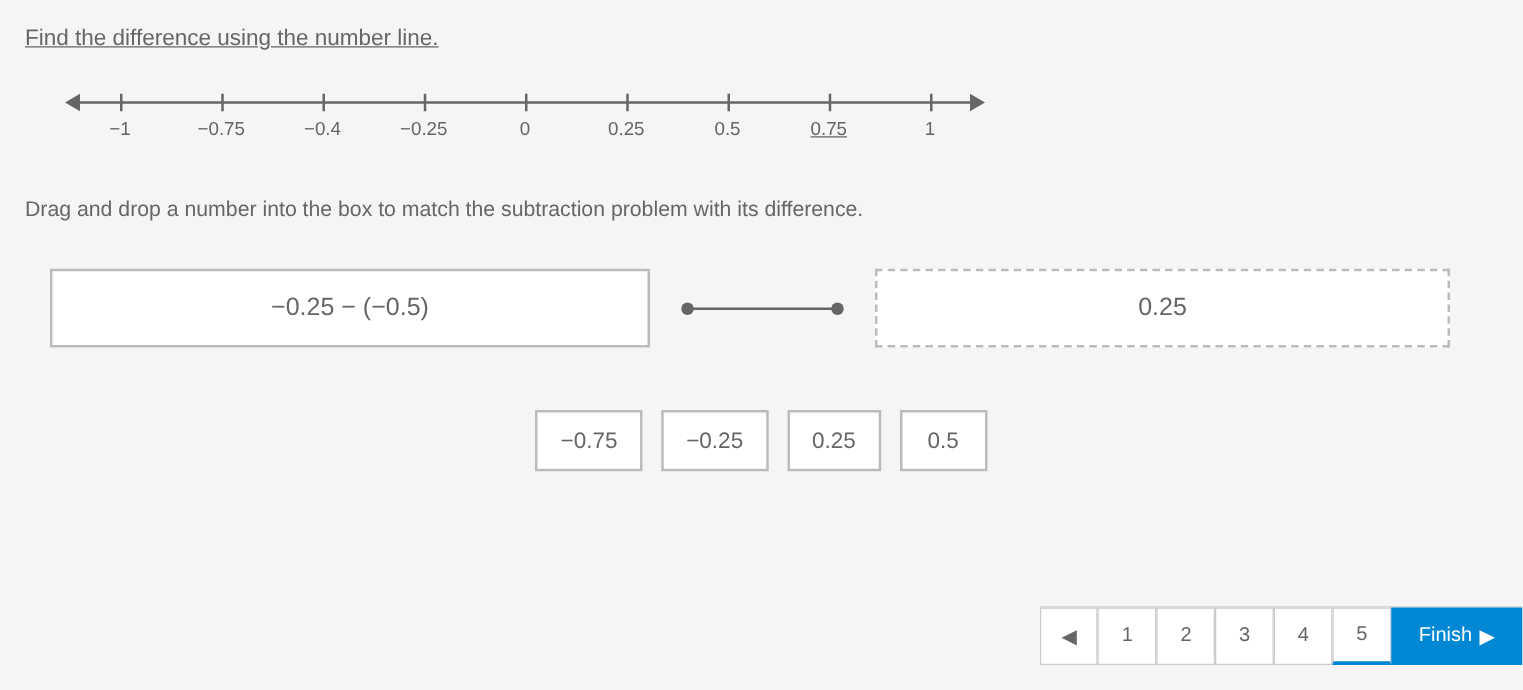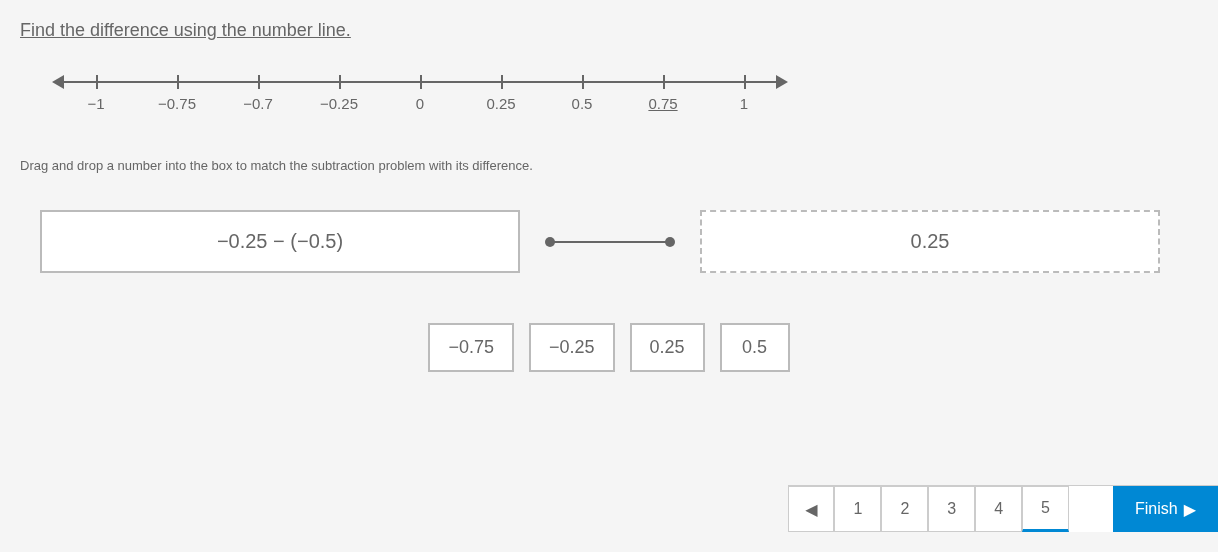--- a/index.html
+++ b/index.html
@@ -66,21 +66,21 @@
     }
     .nl-label {
       position: absolute;
       top: 24px;
       transform: translateX(-50%);
       font-size: 15px;
       color: #666;
       white-space: nowrap;
     }
     .instruction-text {
-      font-size: 13px;
+      font-size: 17px;
       color: #666;
       margin: 37px 0;
     }
     .problem-row {
       display: flex;
       align-items: center;
       gap: 30px;
       margin: 30px 20px;
     }
     .expression-box {
@@ -167,42 +167,41 @@
     }
     .finish-btn {
       background: #0088d4;
       color: #fff;
       padding: 0 22px;
       cursor: pointer;
       font-size: 16px;
       display: flex;
       align-items: center;
       border: none;
-      margin-left: 44px;
     }
     .finish-arrow {
       margin-left: 6px;
     }
   </style>
 </head>
 <body>
 
 <div class="question-text">Find the difference using the number line.</div>
 
 <div class="number-line">
   <div class="nl-arrow-left"></div>
   <div class="nl-axis"></div>
   <div class="nl-arrow-right"></div>
   <div id="nl-ticks">
       <div class="nl-tick" style="left: 5%;"></div>
       <div class="nl-label" style="left: 5%;">−1</div>
       <div class="nl-tick" style="left: 16.25%;"></div>
       <div class="nl-label" style="left: 16.25%;">−0.75</div>
       <div class="nl-tick" style="left: 27.5%;"></div>
-      <div class="nl-label" style="left: 27.5%;">−0.7</div>
+      <div class="nl-label" style="left: 27.5%;">−0.4</div>
       <div class="nl-tick" style="left: 38.75%;"></div>
       <div class="nl-label" style="left: 38.75%;">−0.25</div>
       <div class="nl-tick" style="left: 50%;"></div>
       <div class="nl-label" style="left: 50%;">0</div>
       <div class="nl-tick" style="left: 61.25%;"></div>
       <div class="nl-label" style="left: 61.25%;">0.25</div>
       <div class="nl-tick" style="left: 72.5%;"></div>
       <div class="nl-label" style="left: 72.5%;">0.5</div>
       <div class="nl-tick" style="left: 83.75%;"></div>
       <div class="nl-label" style="left: 83.75%; text-decoration: underline;">0.75</div>

